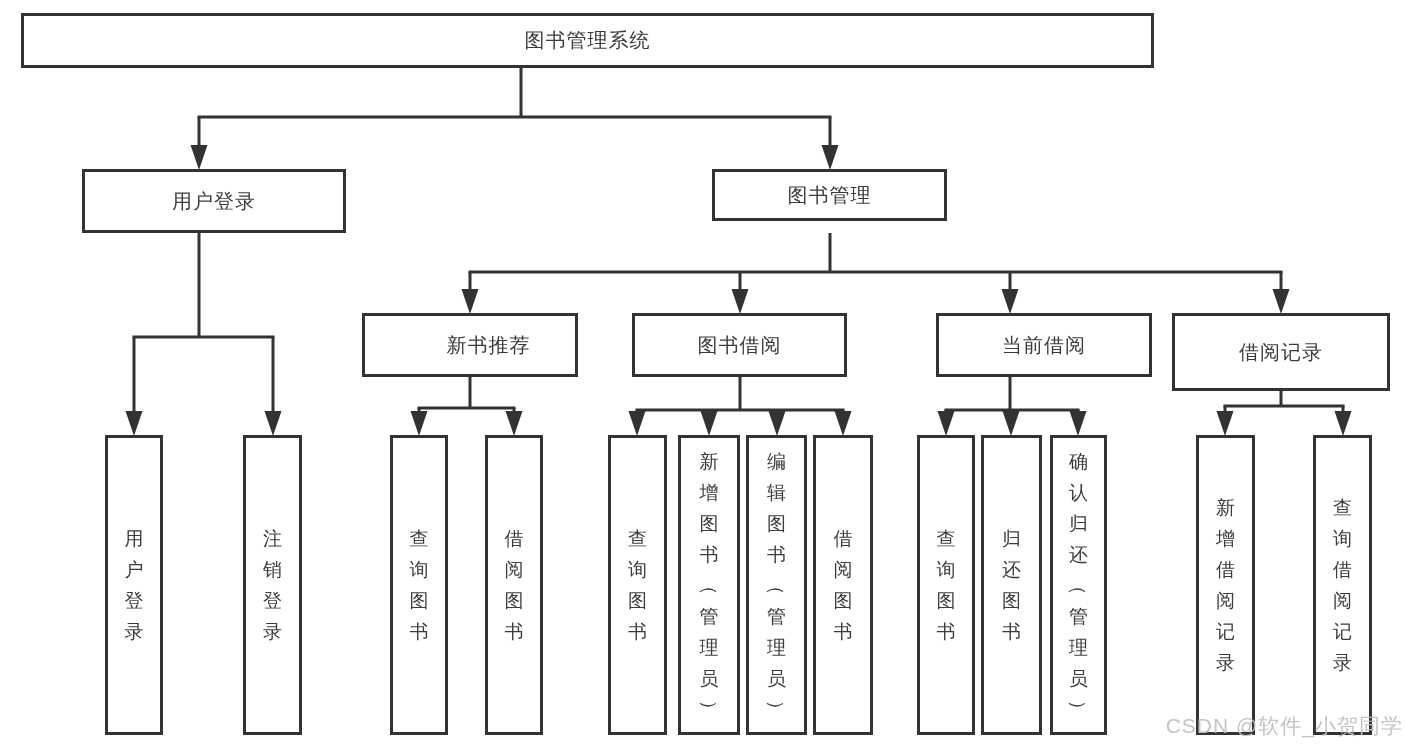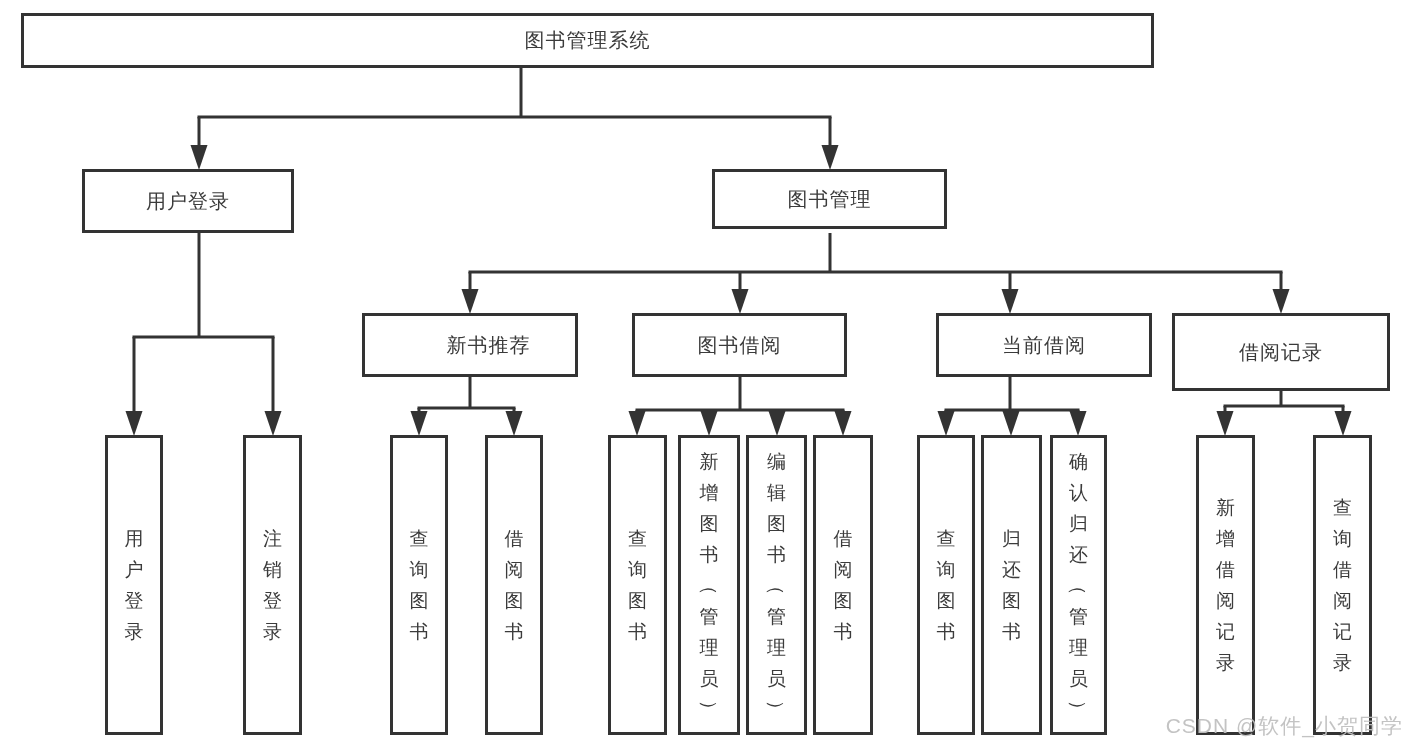--- a/index.html
+++ b/index.html
@@ -122,24 +122,24 @@
       <polygon points="1069.5,411 1086.5,411 1078,436"></polygon>
       <polygon points="1216.5,411 1233.5,411 1225,436"></polygon>
       <polygon points="1334.5,411 1351.5,411 1343,436"></polygon>
     </g>
   </svg>
 
   <div class="node" style="left:21px;top:13px;width:1133px;height:55px;">
     <span class="hlabel">图书管理系统</span>
   </div>
 
-  <div class="node" style="left:82px;top:169px;width:212px;height:64px;">
+  <div class="node" style="left:82px;top:169px;width:264px;height:64px;">
     <span class="hlabel">用户登录</span>
   </div>
-  <div class="node" style="left:712px;top:169px;width:235px;height:60px;">
+  <div class="node" style="left:712px;top:169px;width:235px;height:52px;">
     <span class="hlabel">图书管理</span>
   </div>
 
   <div class="node" style="left:362px;top:313px;width:216px;height:64px;padding-left:37px;">
     <span class="hlabel">新书推荐</span>
   </div>
   <div class="node" style="left:632px;top:313px;width:215px;height:64px;">
     <span class="hlabel">图书借阅</span>
   </div>
   <div class="node" style="left:936px;top:313px;width:216px;height:64px;">

